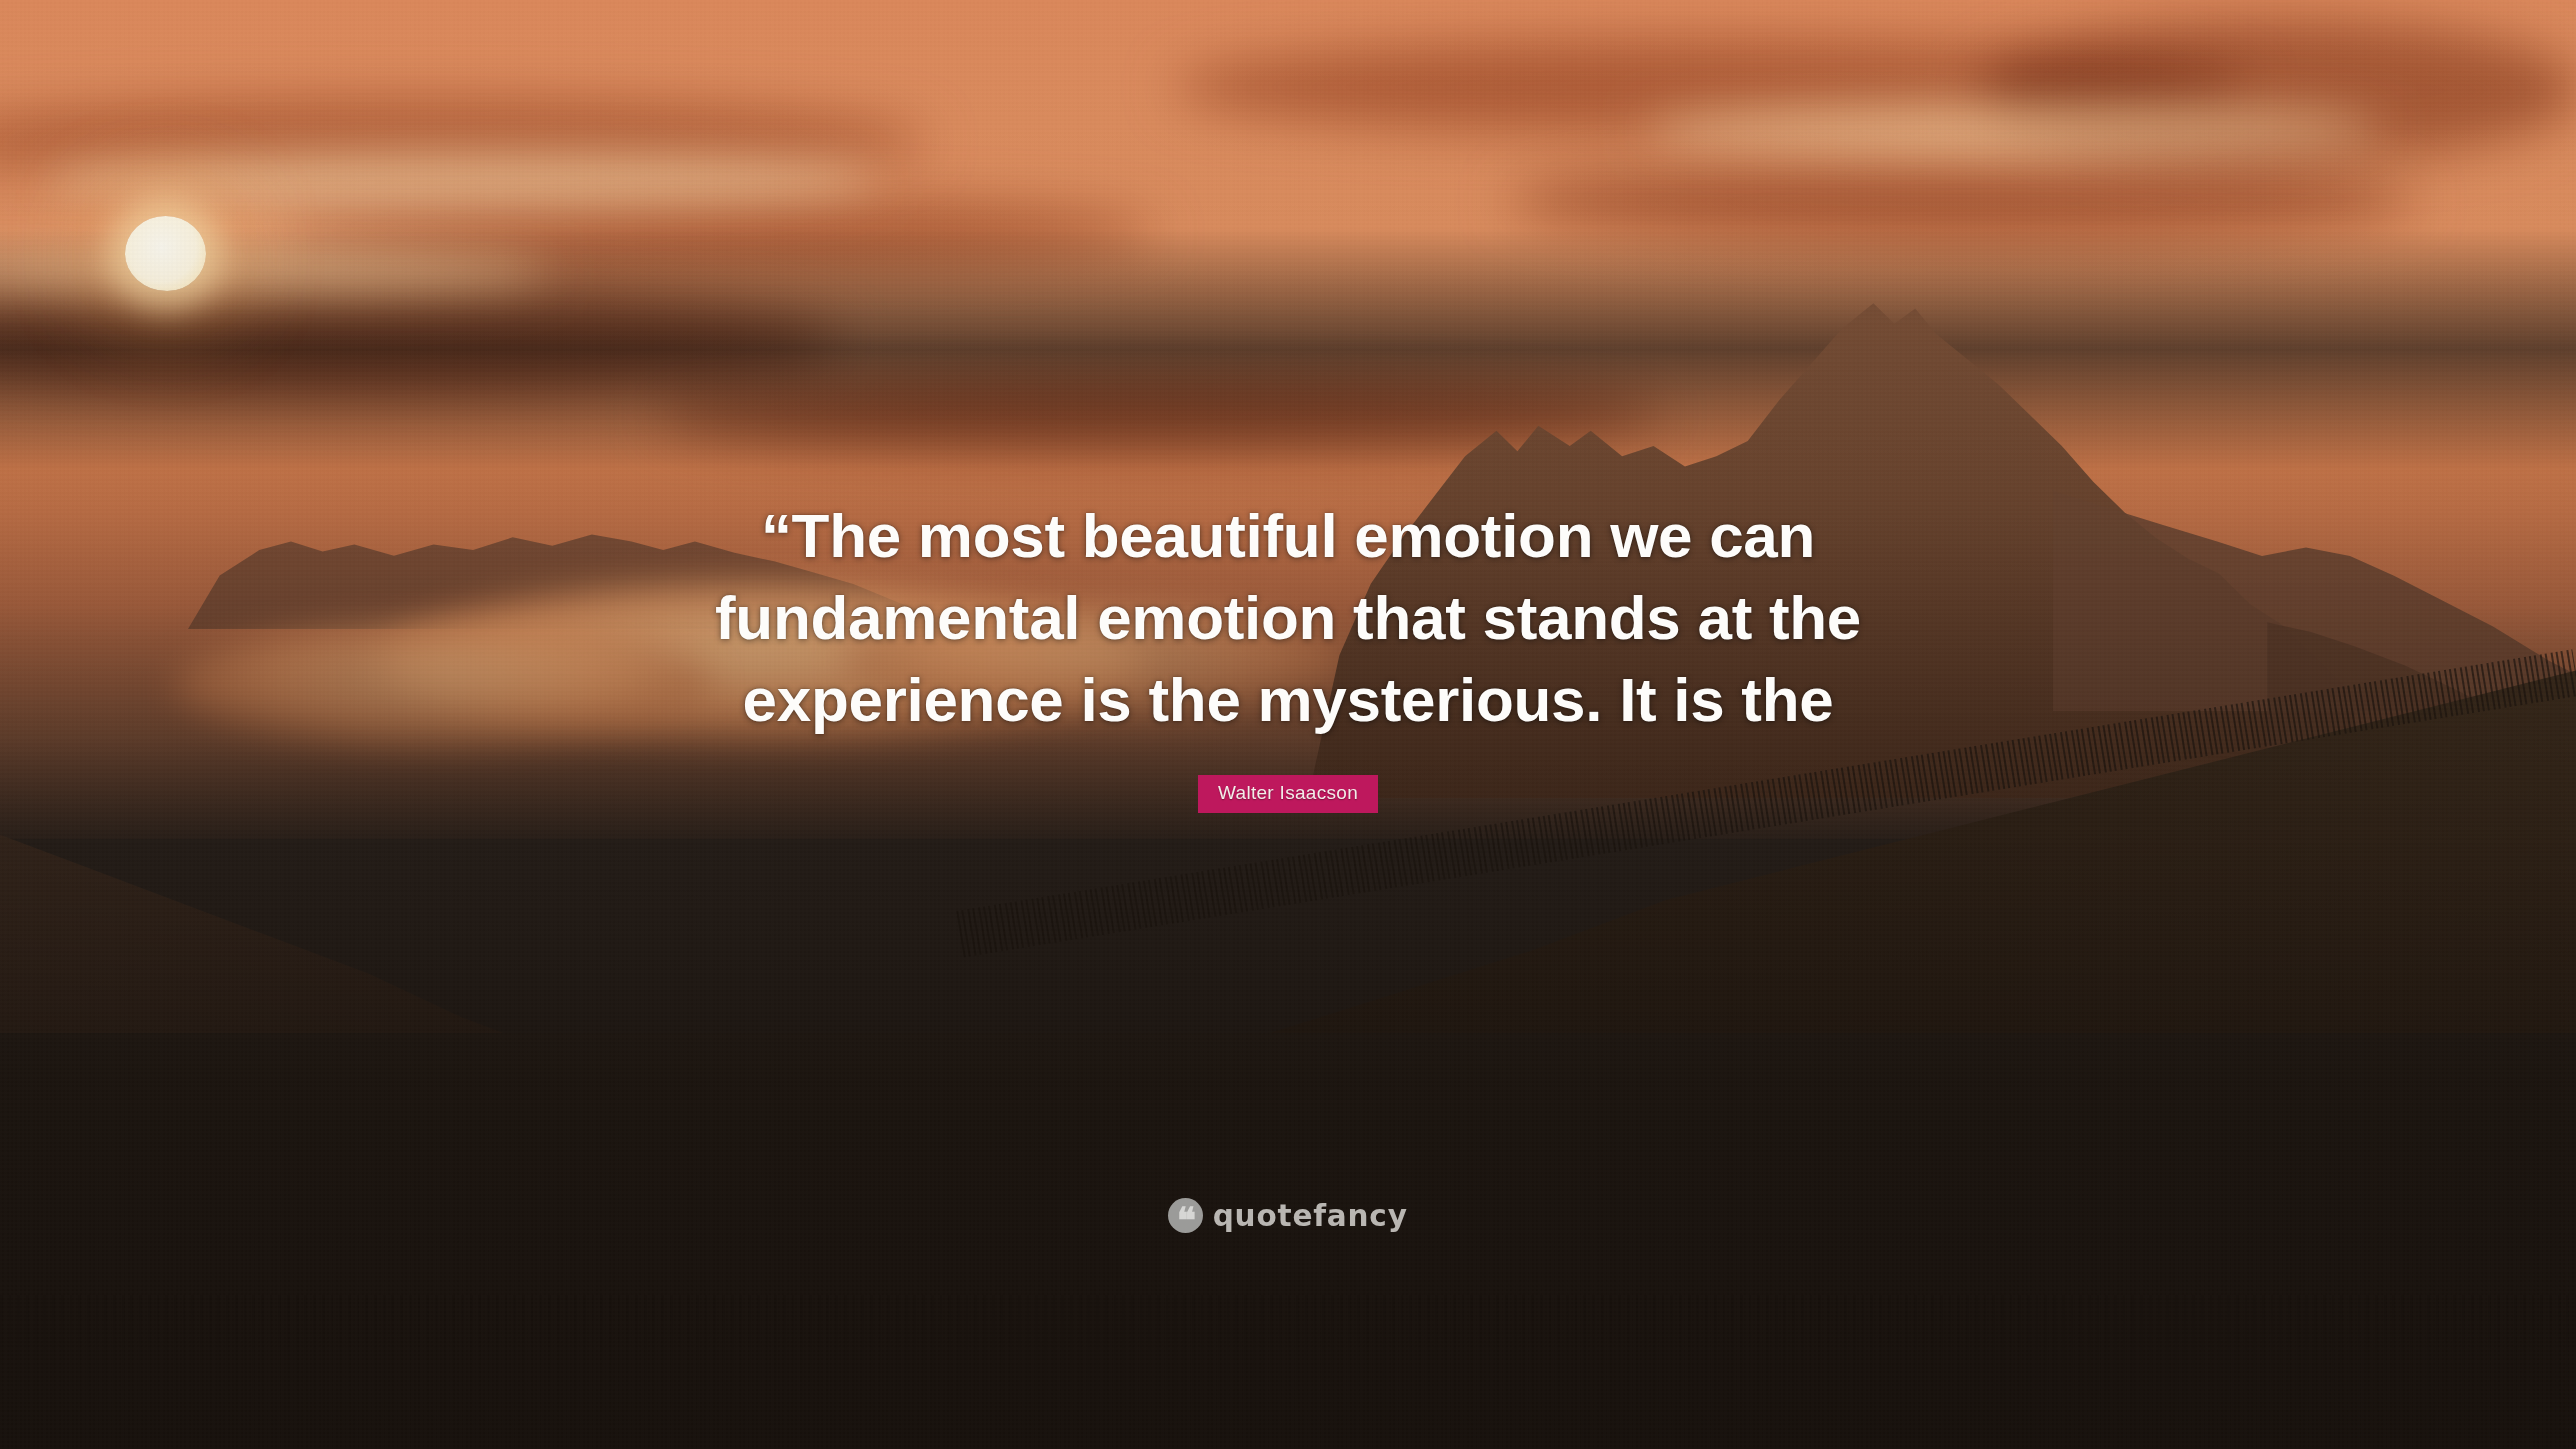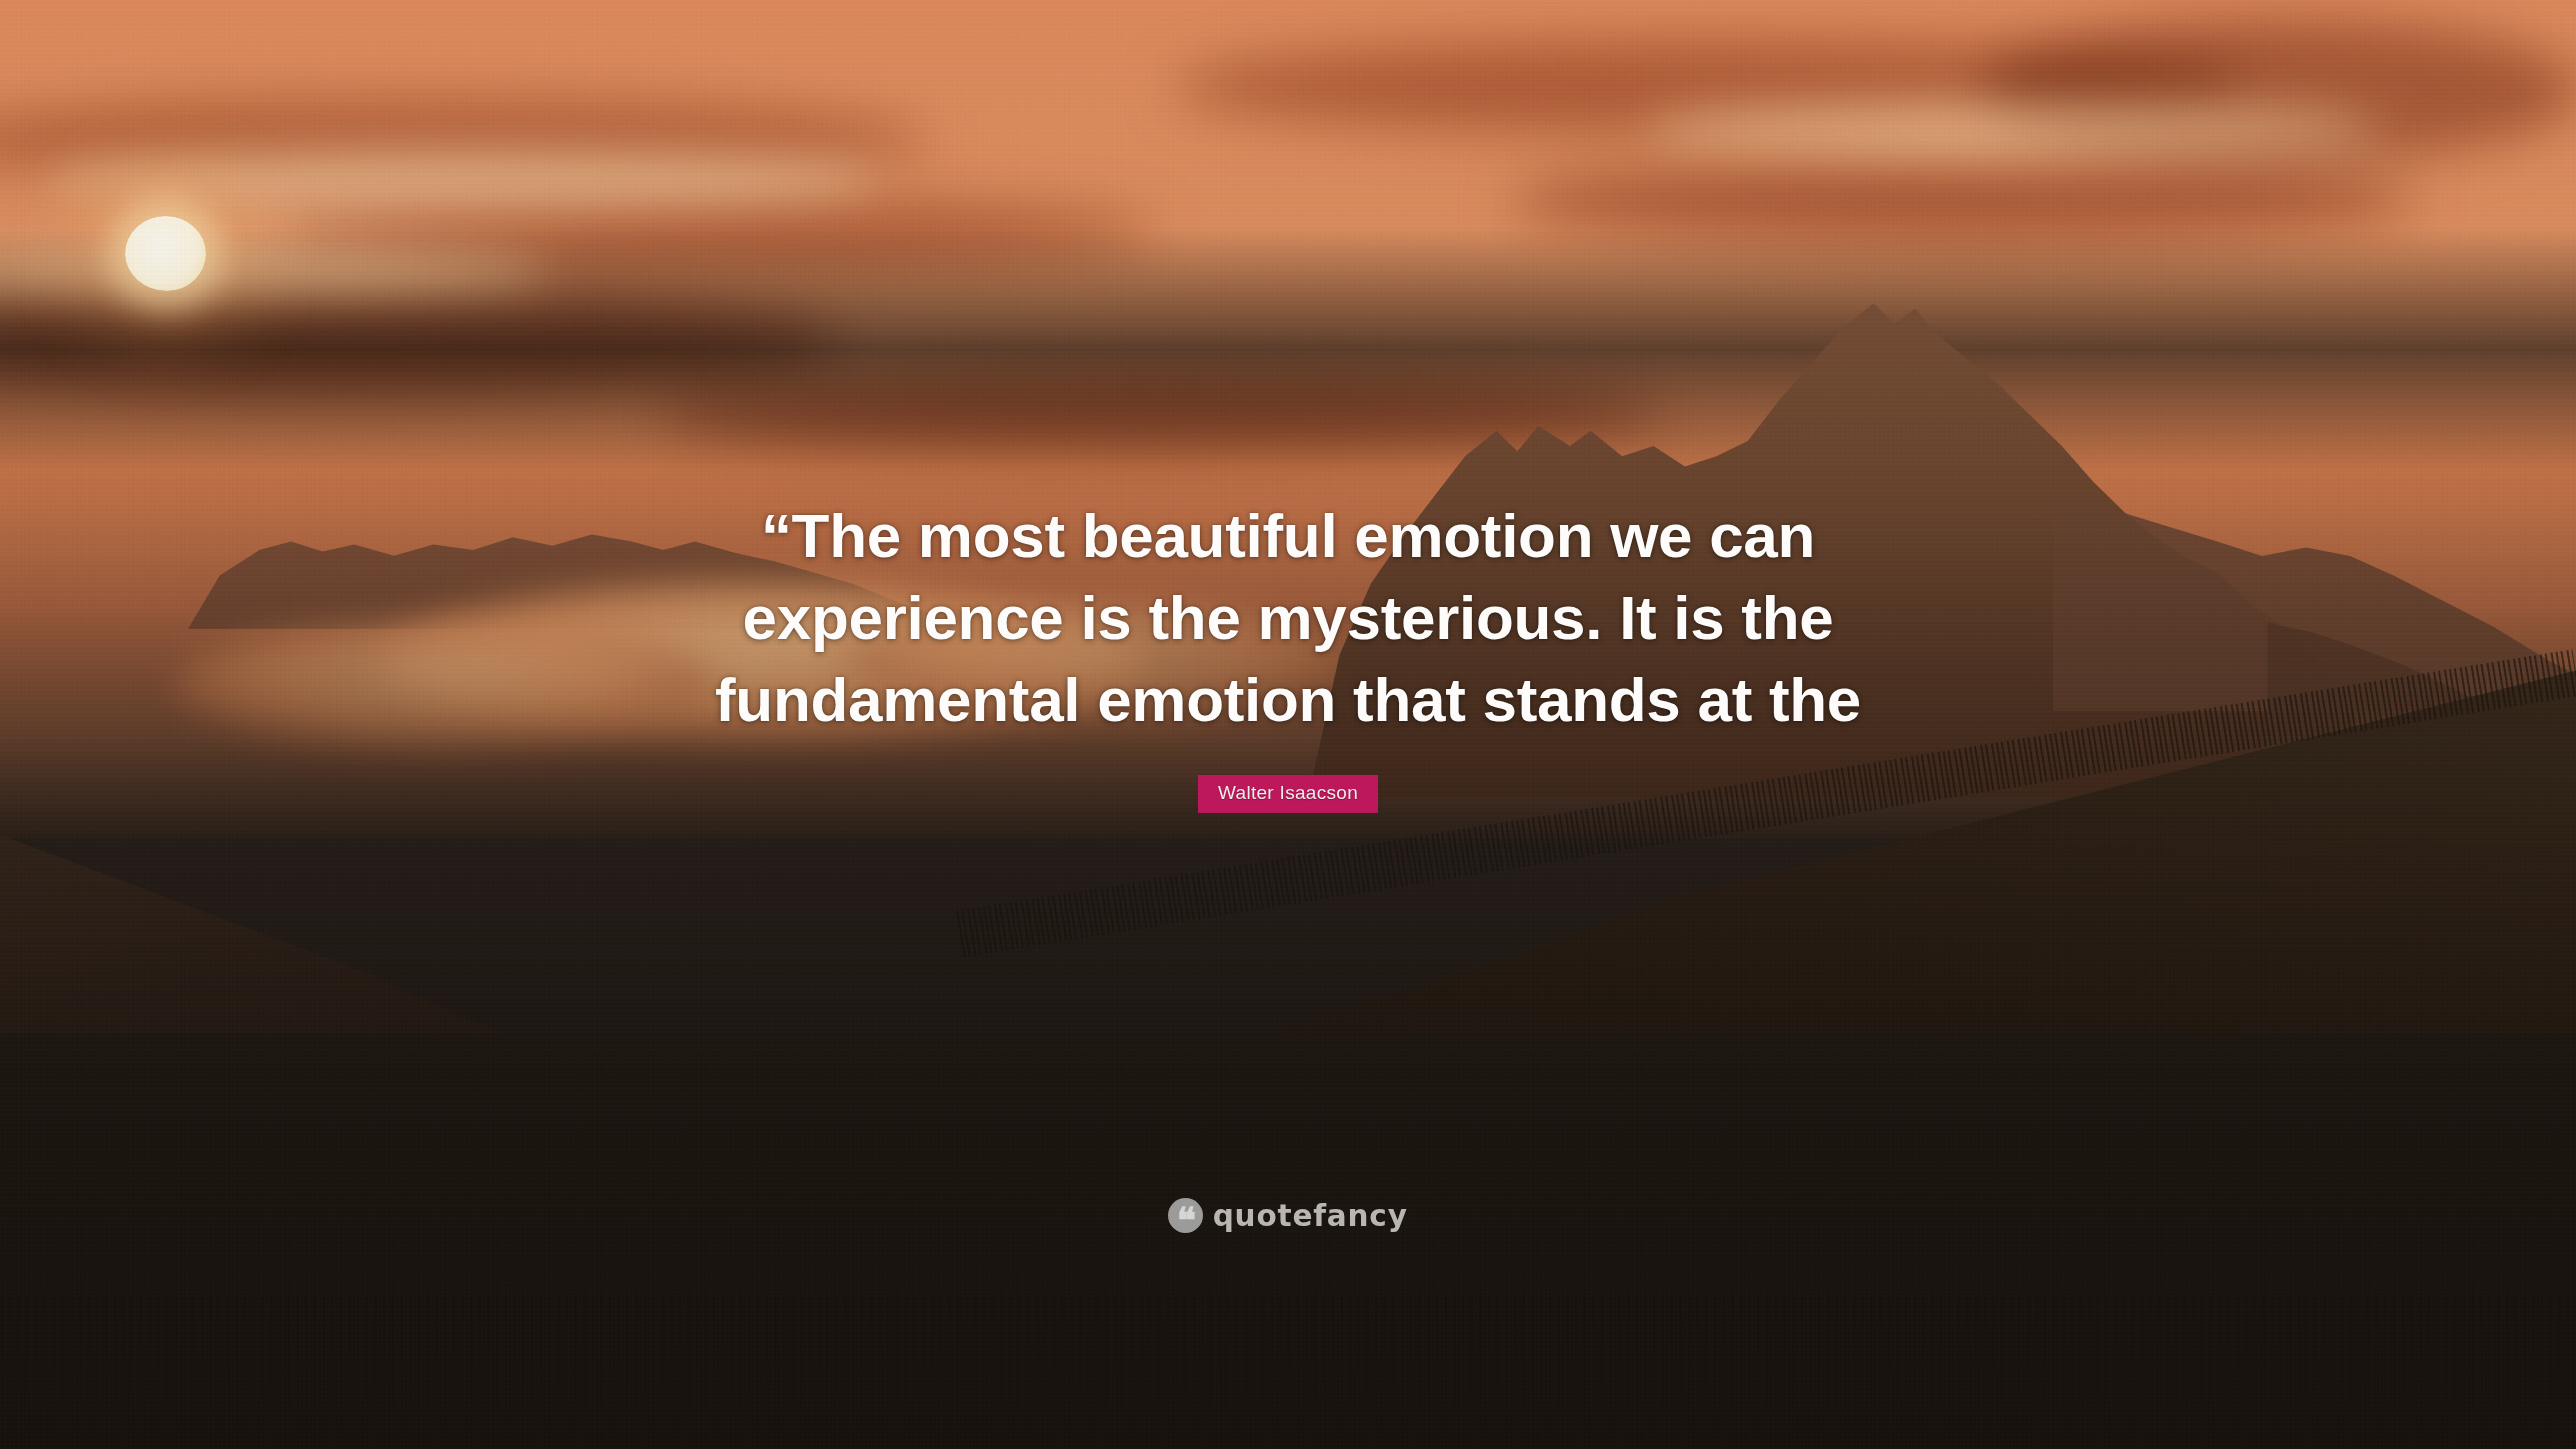--- a/index.html
+++ b/index.html
@@ -357,22 +357,22 @@
     <div class="lowtrees"></div>
 
     <div class="scrim"></div>
     <div class="grain"></div>
   </div>
 
   <div class="content">
 
     <div class="quote">
       <div>“The most beautiful emotion we can</div>
+      <div>fundamental emotion that stands at the</div>
       <div>experience is the mysterious. It is the</div>
-      <div>fundamental emotion that stands at the</div>
     </div>
 
     <div class="author-wrap">
       <div class="author">Walter Isaacson</div>
     </div>
 
     <div class="brand">
       <span class="brand-mark">
         <span class="qmark">❝</span>
       </span>

